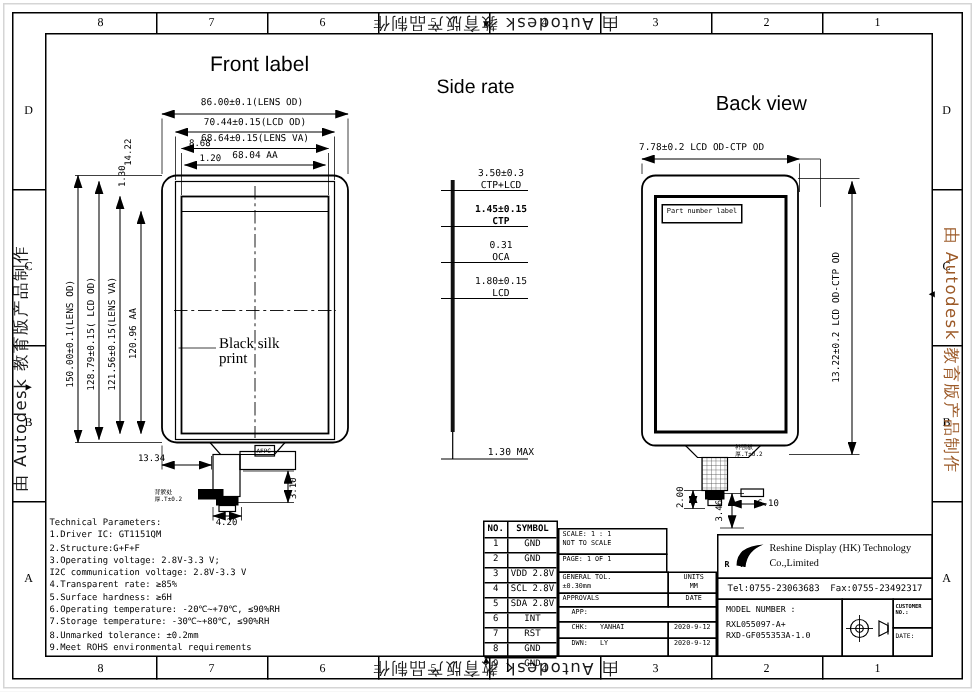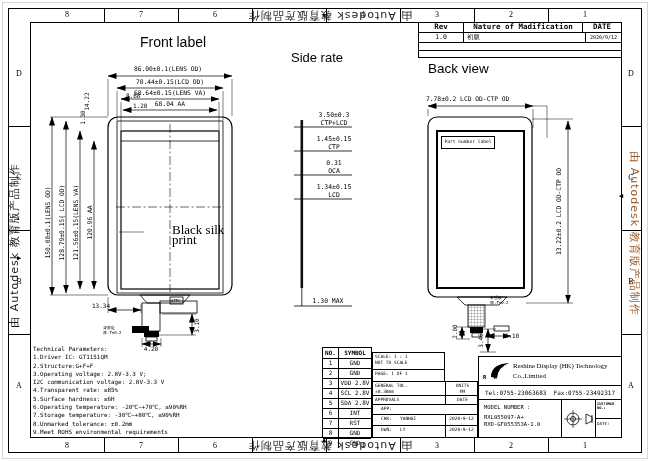--- a/index.html
+++ b/index.html
@@ -99,33 +99,20 @@
   <div class="t" style="left:322px;top:12px;font-size:7px;">▼</div>
   <div class="t" style="left:322px;top:436px;font-size:7px;">▲</div>
   <div class="t" style="left:17px;top:254px;font-size:7px;">▶</div>
   <div class="t" style="left:619px;top:192px;font-size:7px;">◀</div>
 
   <div class="wm r180" style="left:230px;top:8px;width:200px;">由 Autodesk 教育版产品制作</div>
   <div class="wm r180" style="left:230px;top:438px;width:200px;">由 Autodesk 教育版产品制作</div>
   <div class="wm r90" style="left:-86px;top:238px;width:200px;">由 Autodesk 教育版产品制作</div>
   <div class="wm" style="left:534px;top:226px;width:200px;transform:rotate(90deg);color:#9c5a28;">由 Autodesk 教育版产品制作</div>
 
-  <div class="abs" style="left:418px;top:22px;width:204px;height:36px;border:1px solid #000;border-top:none;">
-    <div class="abs" style="left:0;top:0;width:100%;height:11px;border-bottom:1px solid #000;display:flex;font-size:7.5px;font-weight:bold;line-height:10px;">
-      <div style="width:44px;border-right:1px solid #000;text-align:center;">Rev</div>
-      <div style="width:118px;border-right:1px solid #000;text-align:center;">Nature of Madification</div>
-      <div style="flex:1;text-align:center;">DATE</div>
-    </div>
-    <div class="abs" style="left:0;top:11px;width:100%;height:10px;border-bottom:1px solid #000;display:flex;font-size:6.5px;line-height:9px;">
-      <div style="width:44px;border-right:1px solid #000;text-align:center;">1.0</div>
-      <div style="width:118px;border-right:1px solid #000;padding-left:3px;">初版</div>
-      <div style="flex:1;text-align:center;font-size:5px;">2020/9/12</div>
-    </div>
-    <div class="abs" style="left:0;top:21px;width:100%;height:8px;border-bottom:1px solid #000;"></div>
-  </div>
 
   <div class="t sans" style="left:118px;top:34px;width:110px;font-size:14px;text-align:center;">Front label</div>
 
   <div class="t c" style="left:106px;top:65px;width:124px;font-size:6.3px;">86.00±0.1(LENS OD)</div>
   <div class="t c" style="left:112px;top:78px;width:116px;font-size:6.3px;">70.44±0.15(LCD OD)</div>
   <div class="t c" style="left:114px;top:89px;width:112px;font-size:6.3px;">68.64±0.15(LENS VA)</div>
   <div class="t c" style="left:114px;top:100px;width:112px;font-size:6.3px;">68.04 AA</div>
   <div class="t" style="left:126px;top:92px;font-size:6px;">8.68</div>
   <div class="t" style="left:133px;top:102px;font-size:6px;">1.20</div>
   <div class="t c r90" style="left:74px;top:98px;width:24px;font-size:6px;">14.22</div>
@@ -178,21 +165,21 @@
     <line class="ext" x1="68" y1="237" x2="68" y2="253"></line>
     <line class="ext" x1="101" y1="244" x2="101" y2="253"></line>
     <line class="dimline" x1="102" y1="284" x2="121" y2="284" marker-start="url(#ar)" marker-end="url(#ar)"></line>
     <line class="ext" x1="102" y1="278" x2="102" y2="287"></line>
     <line class="ext" x1="121" y1="278" x2="121" y2="287"></line>
     <line class="dimline" x1="152" y1="254" x2="152" y2="275" marker-start="url(#ar)" marker-end="url(#ar)"></line>
     <line class="ext" x1="122" y1="254" x2="156" y2="254"></line>
     <line class="ext" x1="118" y1="275" x2="156" y2="275"></line>
   </svg>
 
-  <div class="t serif" style="left:146px;top:225px;width:54px;font-size:13px;line-height:10px;white-space:normal;margin-left:26px;">Black silk print</div>
+  <div class="t serif" style="left:146px;top:225px;width:54px;font-size:10px;line-height:10px;white-space:normal;">Black silk print</div>
   <div class="t" style="left:171px;top:298px;font-size:4px;">AFPC</div>
   <div class="t" style="left:103px;top:325px;font-size:4px;">背胶处</div>
   <div class="t" style="left:103px;top:330px;font-size:4px;">厚.T±0.2</div>
   <div class="t c" style="left:86px;top:302px;width:30px;font-size:6px;">13.34</div>
   <div class="t c" style="left:138px;top:345px;width:26px;font-size:6px;">4.20</div>
   <div class="t c r90" style="left:184px;top:322px;width:24px;font-size:6px;">3.10</div>
 
   <div class="t sans" style="left:272px;top:50px;width:90px;font-size:13px;text-align:center;">Side rate</div>
 
   <svg style="left:290px;top:100px;" width="90" height="215" viewBox="0 0 90 215">
@@ -202,35 +189,35 @@
     <line class="thin" x1="4" y1="51" x2="62" y2="51"></line>
     <line class="thin" x1="4" y1="75" x2="62" y2="75"></line>
     <line class="thin" x1="4" y1="99" x2="62" y2="99"></line>
     <line class="thin" x1="4" y1="206" x2="62" y2="206"></line>
   </svg>
 
   <div class="t c" style="left:306px;top:111px;width:56px;font-size:6.4px;line-height:8px;">
     <div>3.50±0.3</div>
     <div>CTP+LCD</div>
   </div>
-  <div class="t c" style="left:306px;top:135px;width:56px;font-size:6.4px;line-height:8px;">
+  <div class="t c" style="left:306px;top:135px;width:56px;font-size:6.4px;line-height:8px;font-weight:bold;">
     <div>1.45±0.15</div>
     <div>CTP</div>
   </div>
   <div class="t c" style="left:306px;top:159px;width:56px;font-size:6.4px;line-height:8px;">
     <div>0.31</div>
     <div>OCA</div>
   </div>
   <div class="t c" style="left:306px;top:183px;width:56px;font-size:6.4px;line-height:8px;">
-    <div>1.34±0.15</div>
+    <div>1.80±0.15</div>
     <div>LCD</div>
   </div>
-  <div class="t c" style="left:300px;top:297px;width:56px;font-size:6.4px;">1.30 MAX</div>
-
-  <div class="t sans" style="left:428px;top:61px;width:110px;font-size:13.5px;text-align:left;">Back view</div>
+  <div class="t c" style="left:300px;top:297px;width:56px;font-size:6.4px;text-align:right;">1.30 MAX</div>
+
+  <div class="t sans" style="left:428px;top:61px;width:110px;font-size:13.5px;text-align:right;">Back view</div>
   <div class="t" style="left:426px;top:95px;font-size:6.3px;">7.78±0.2 LCD OD-CTP OD</div>
 
   <svg style="left:420px;top:88px;" width="210" height="270" viewBox="0 0 210 270">
     <line class="dimline" x1="8" y1="18" x2="113" y2="18" marker-start="url(#ar)" marker-end="url(#ar)"></line>
     <line class="ext" x1="8" y1="21" x2="8" y2="28"></line>
     <line class="ext" x1="113" y1="18" x2="127" y2="18"></line>
     <line class="ext" x1="113" y1="21" x2="113" y2="40"></line>
     <line class="ext" x1="127" y1="18" x2="127" y2="50"></line>
     <rect class="med" x="8" y="29" width="104" height="180" rx="9"></rect>
     <rect class="thick" x="17" y="43" width="87" height="157"></rect>

